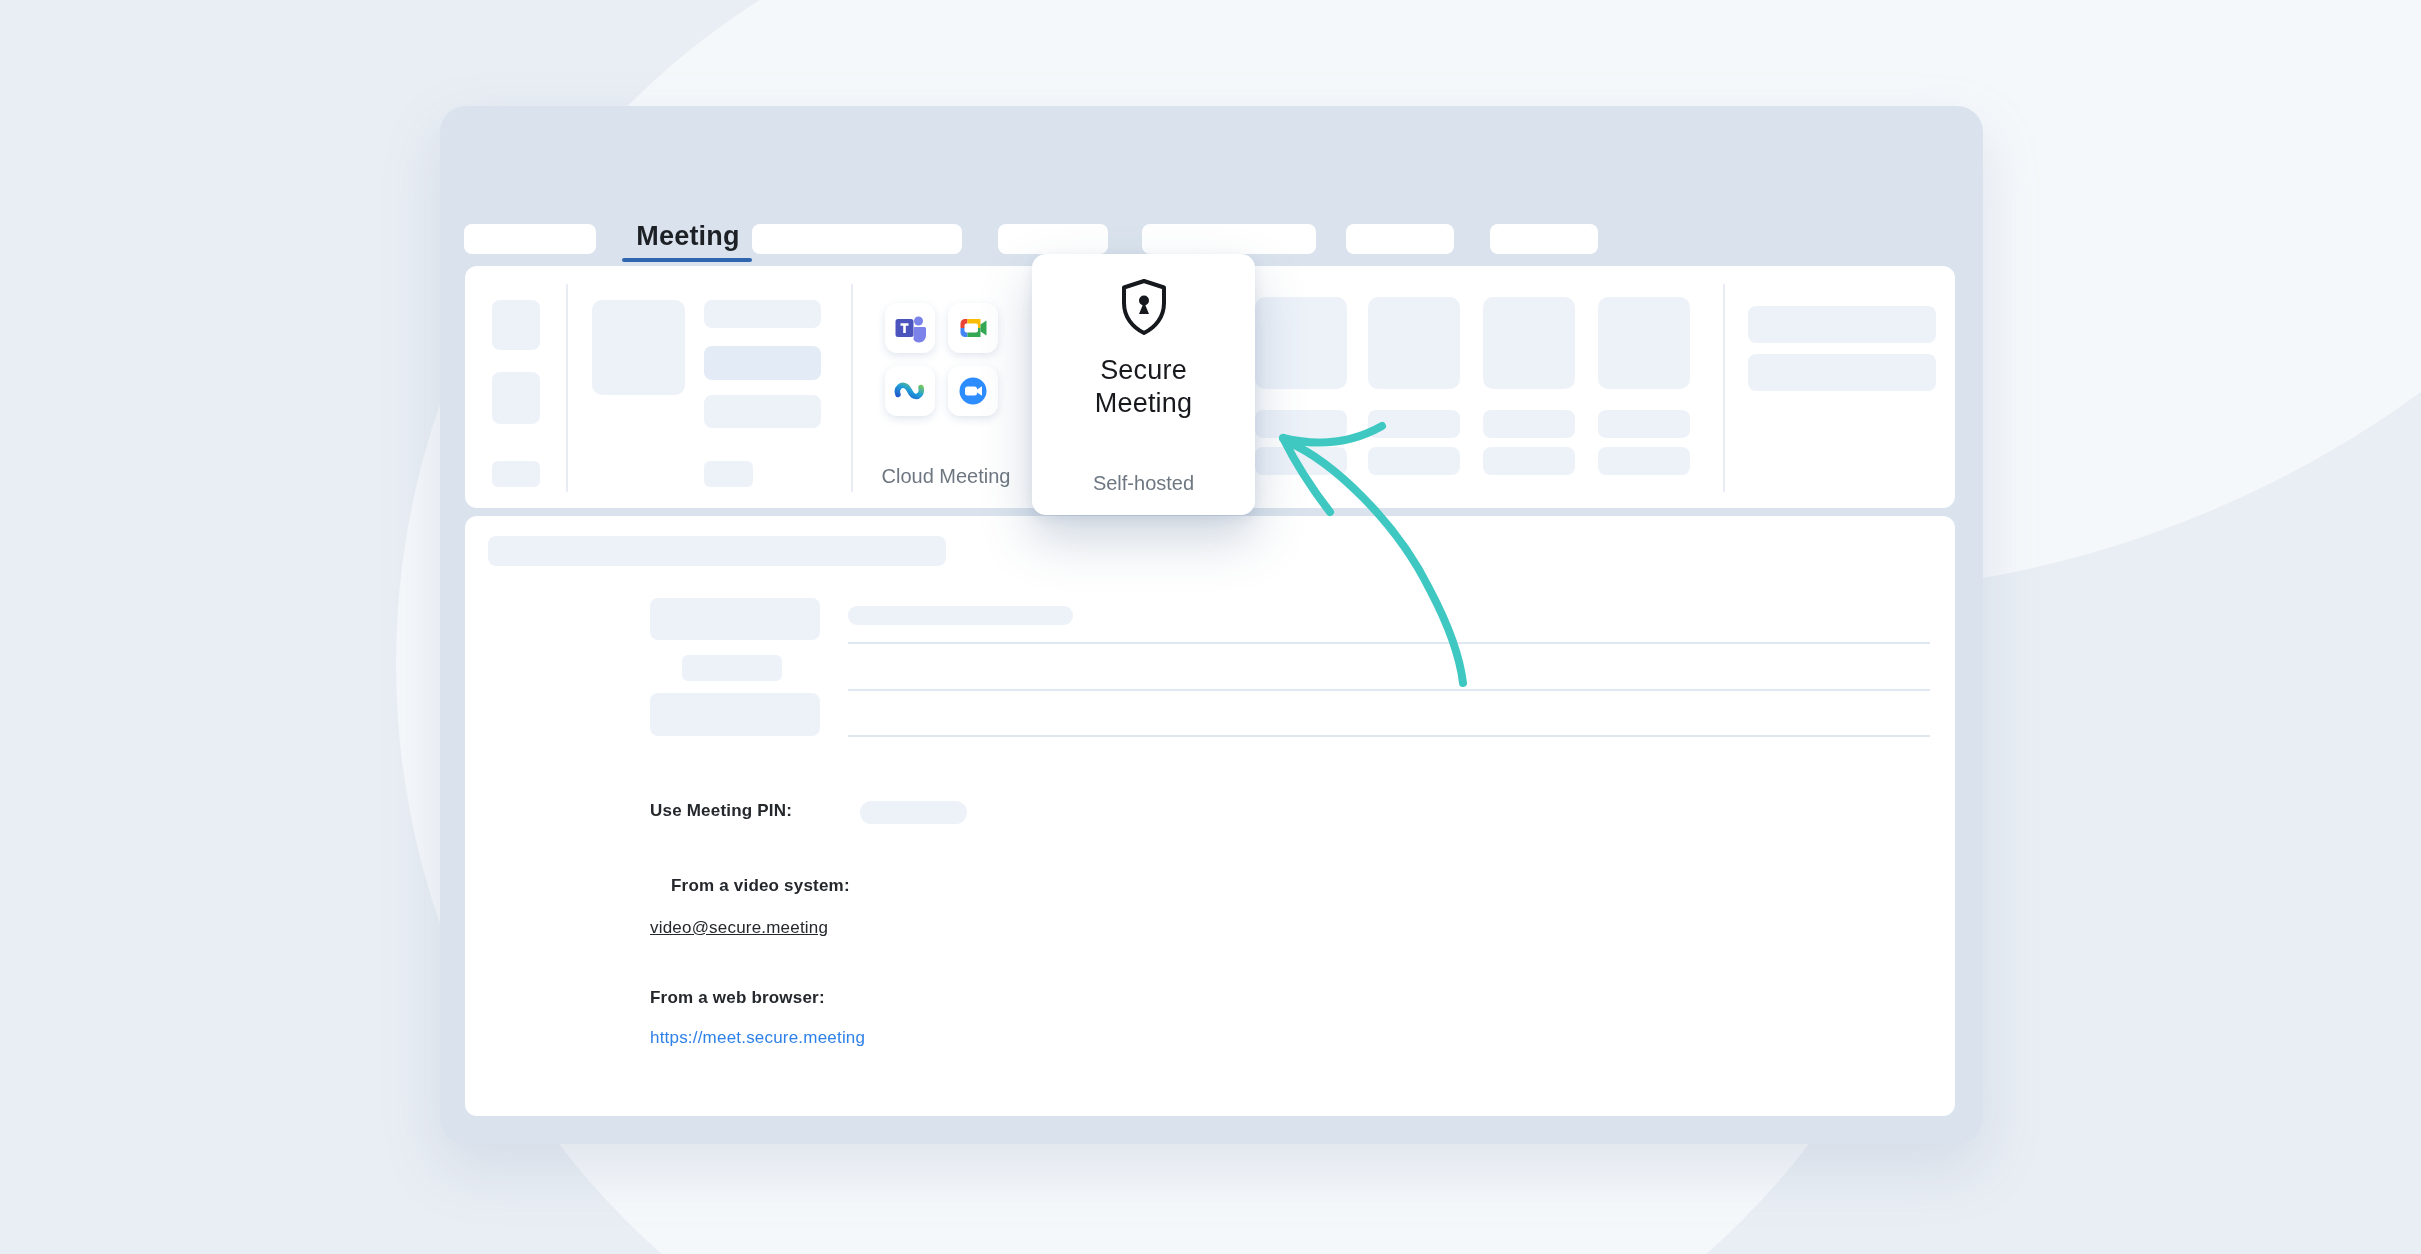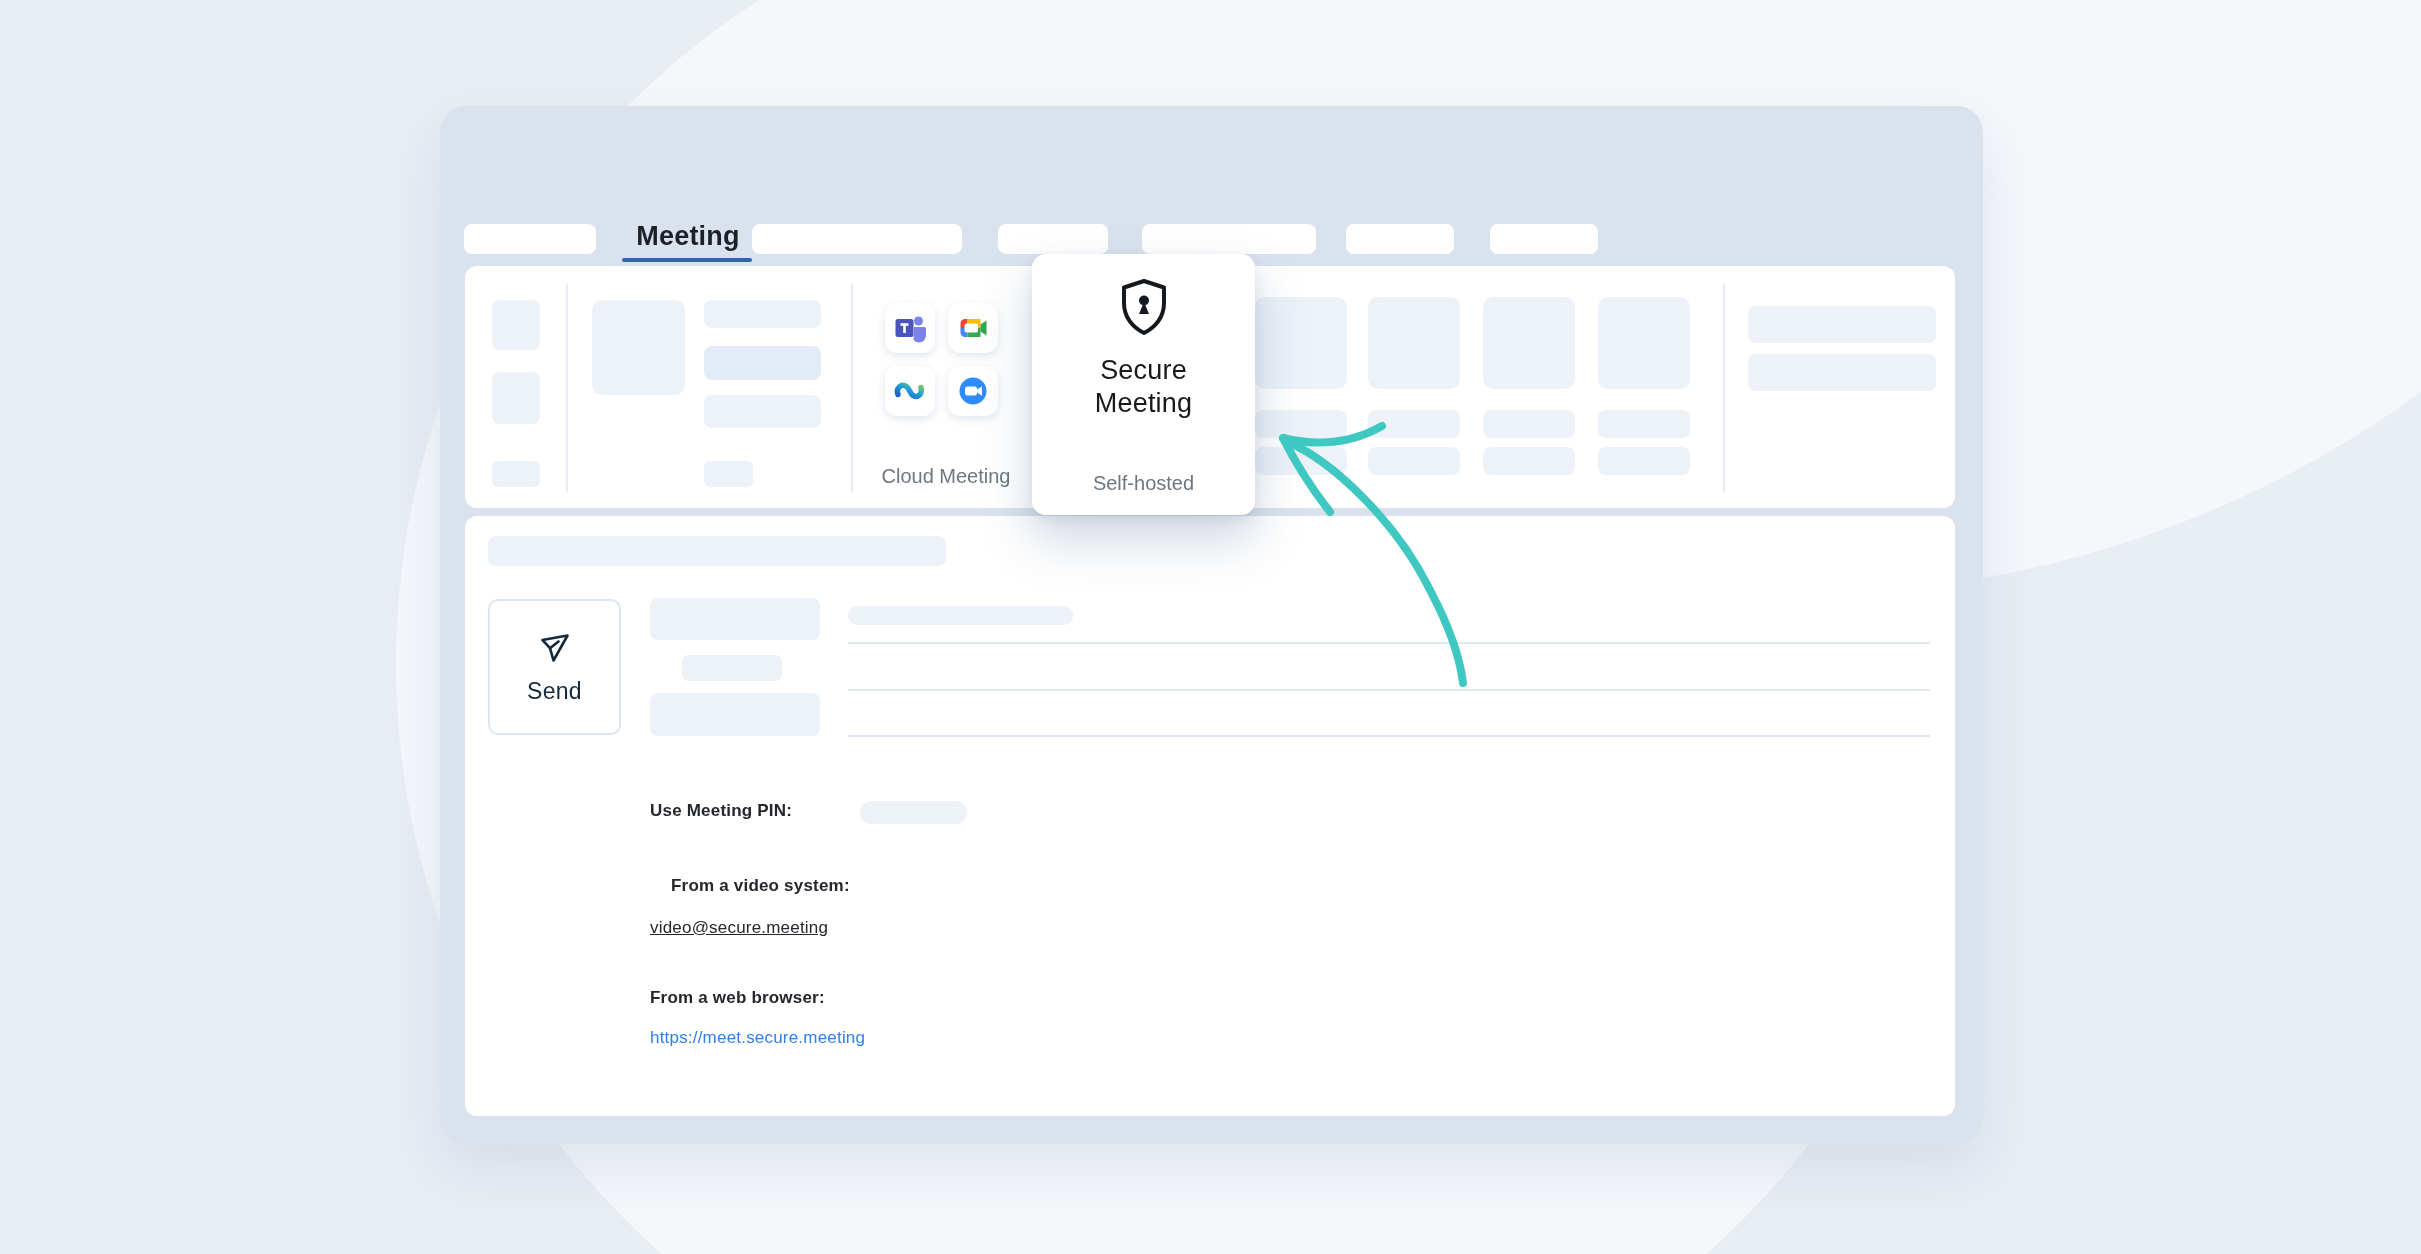--- a/index.html
+++ b/index.html
@@ -147,27 +147,20 @@
         <circle cx="24" cy="22.5" r="5" fill="#15181c"></circle>
         <path d="M24 24 L29 36 H19 Z" fill="#15181c"></path>
       </svg>
       <div class="popup-title">Secure Meeting</div>
       <div class="popup-sub">Self-hosted</div>
     </div>
 
     <div class="card" style="left:25px;top:410px;width:1490px;height:600px;">
       <div class="ph" style="left:23px;top:20px;width:458px;height:30px;"></div>
 
-      <div class="send-btn">
-        <svg width="36" height="36" viewBox="0 0 36 36">
-          <path d="M5.5 10 L30.5 5.5 L16.5 30.5 L13 18.2 Z" fill="none" stroke="var(--navy,#14293c)" stroke-width="2.6" stroke-linejoin="round" stroke-linecap="round"></path>
-          <path d="M13 18.2 L21.5 11.5" fill="none" stroke="var(--navy,#14293c)" stroke-width="2.6" stroke-linecap="round"></path>
-        </svg>
-        <div class="send-label">Send</div>
-      </div>
 
       <div class="ph" style="left:185px;top:82px;width:170px;height:42px;"></div>
       <div class="ph" style="left:217px;top:139px;width:100px;height:26px;border-radius:6px;"></div>
       <div class="ph" style="left:185px;top:177px;width:170px;height:43px;"></div>
 
       <div class="ph" style="left:383px;top:90px;width:225px;height:19px;border-radius:9px;"></div>
       <div class="hline" style="left:383px;top:126px;width:1082px;"></div>
       <div class="hline" style="left:383px;top:173px;width:1082px;"></div>
       <div class="hline" style="left:383px;top:219px;width:1082px;"></div>
 

